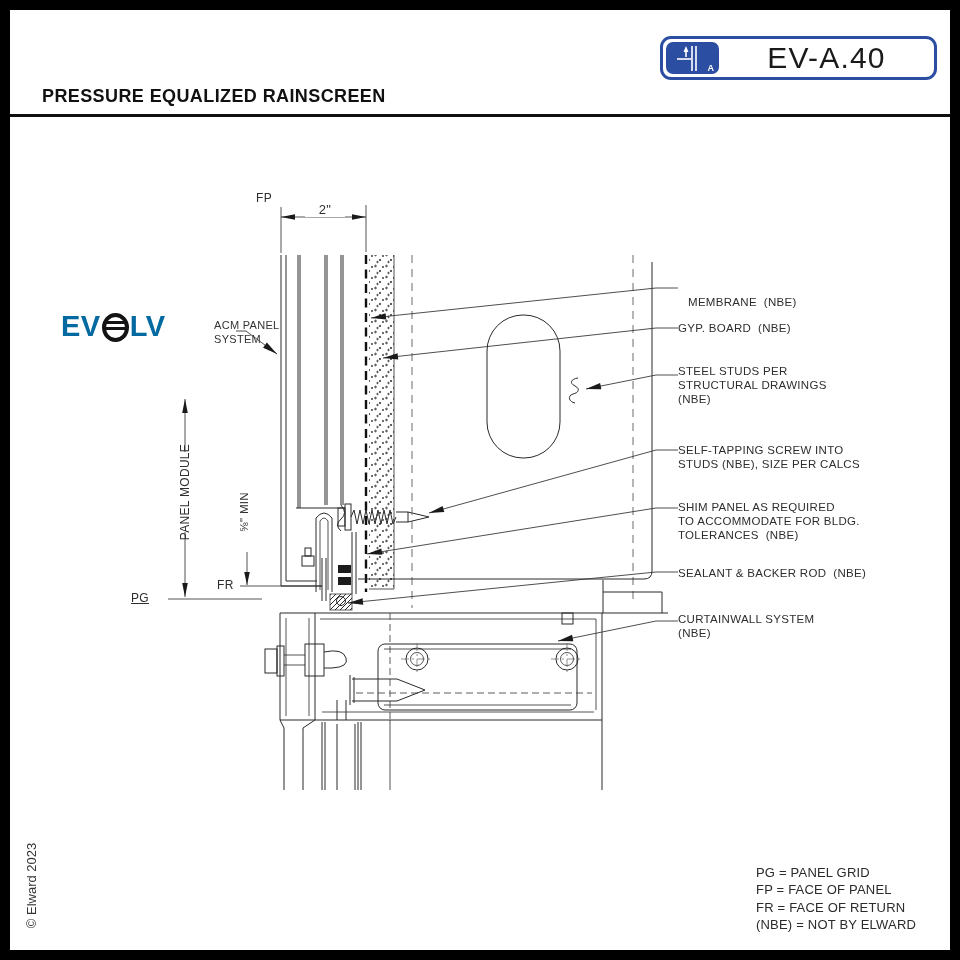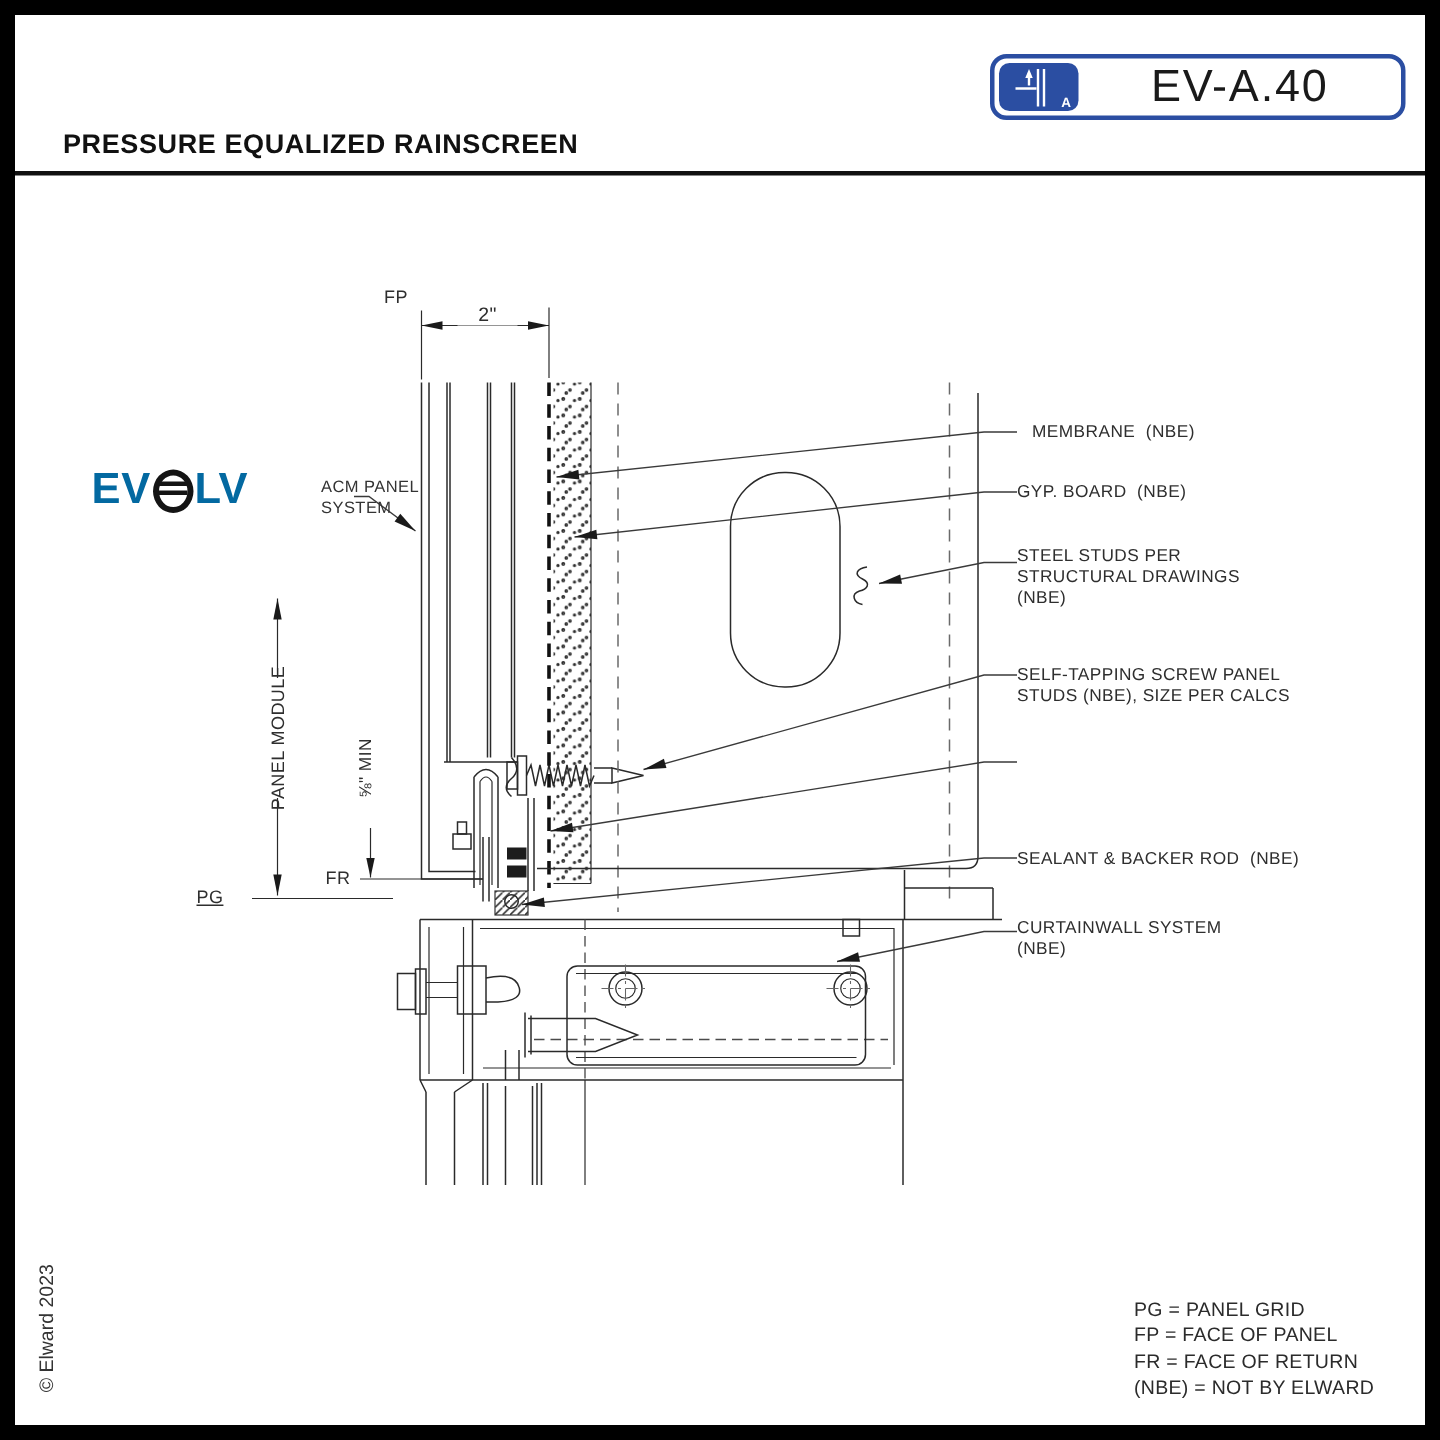--- a/index.html
+++ b/index.html
@@ -261,27 +261,30 @@
     <span class="lg">EV</span>
     <span class="o">
         <i class="b1"></i>
         <i class="b2"></i>
       </span>
     <span class="lg">LV</span>
   </div>
   <div class="lbl acm">ACM PANEL
 SYSTEM</div>
 
-  <div class="lbl" style="left:678px;top:281px;padding-left:10px;">MEMBRANE  (NBE)</div>
+  <div class="lbl" style="left:678px;top:295px;padding-left:10px;">MEMBRANE  (NBE)</div>
   <div class="lbl" style="left:678px;top:321px;">GYP. BOARD  (NBE)</div>
   <div class="lbl" style="left:678px;top:364px;">STEEL STUDS PER
 STRUCTURAL DRAWINGS
 (NBE)</div>
-  <div class="lbl" style="left:678px;top:443px;">SELF-TAPPING SCREW PANEL
+  <div class="lbl" style="left:678px;top:443px;">SELF-TAPPING SCREW INTO
 STUDS (NBE), SIZE PER CALCS</div>
+  <div class="lbl" style="left:678px;top:500px;">SHIM PANEL AS REQUIRED
+TO ACCOMMODATE FOR BLDG.
+TOLERANCES  (NBE)</div>
   <div class="lbl" style="left:678px;top:566px;">SEALANT &amp; BACKER ROD  (NBE)</div>
   <div class="lbl" style="left:678px;top:612px;">CURTAINWALL SYSTEM
 (NBE)</div>
 
   <div class="legend">
     <div>PG = PANEL GRID</div>
     <div>FP = FACE OF PANEL</div>
     <div>FR = FACE OF RETURN</div>
     <div>(NBE) = NOT BY ELWARD</div>
   </div>

